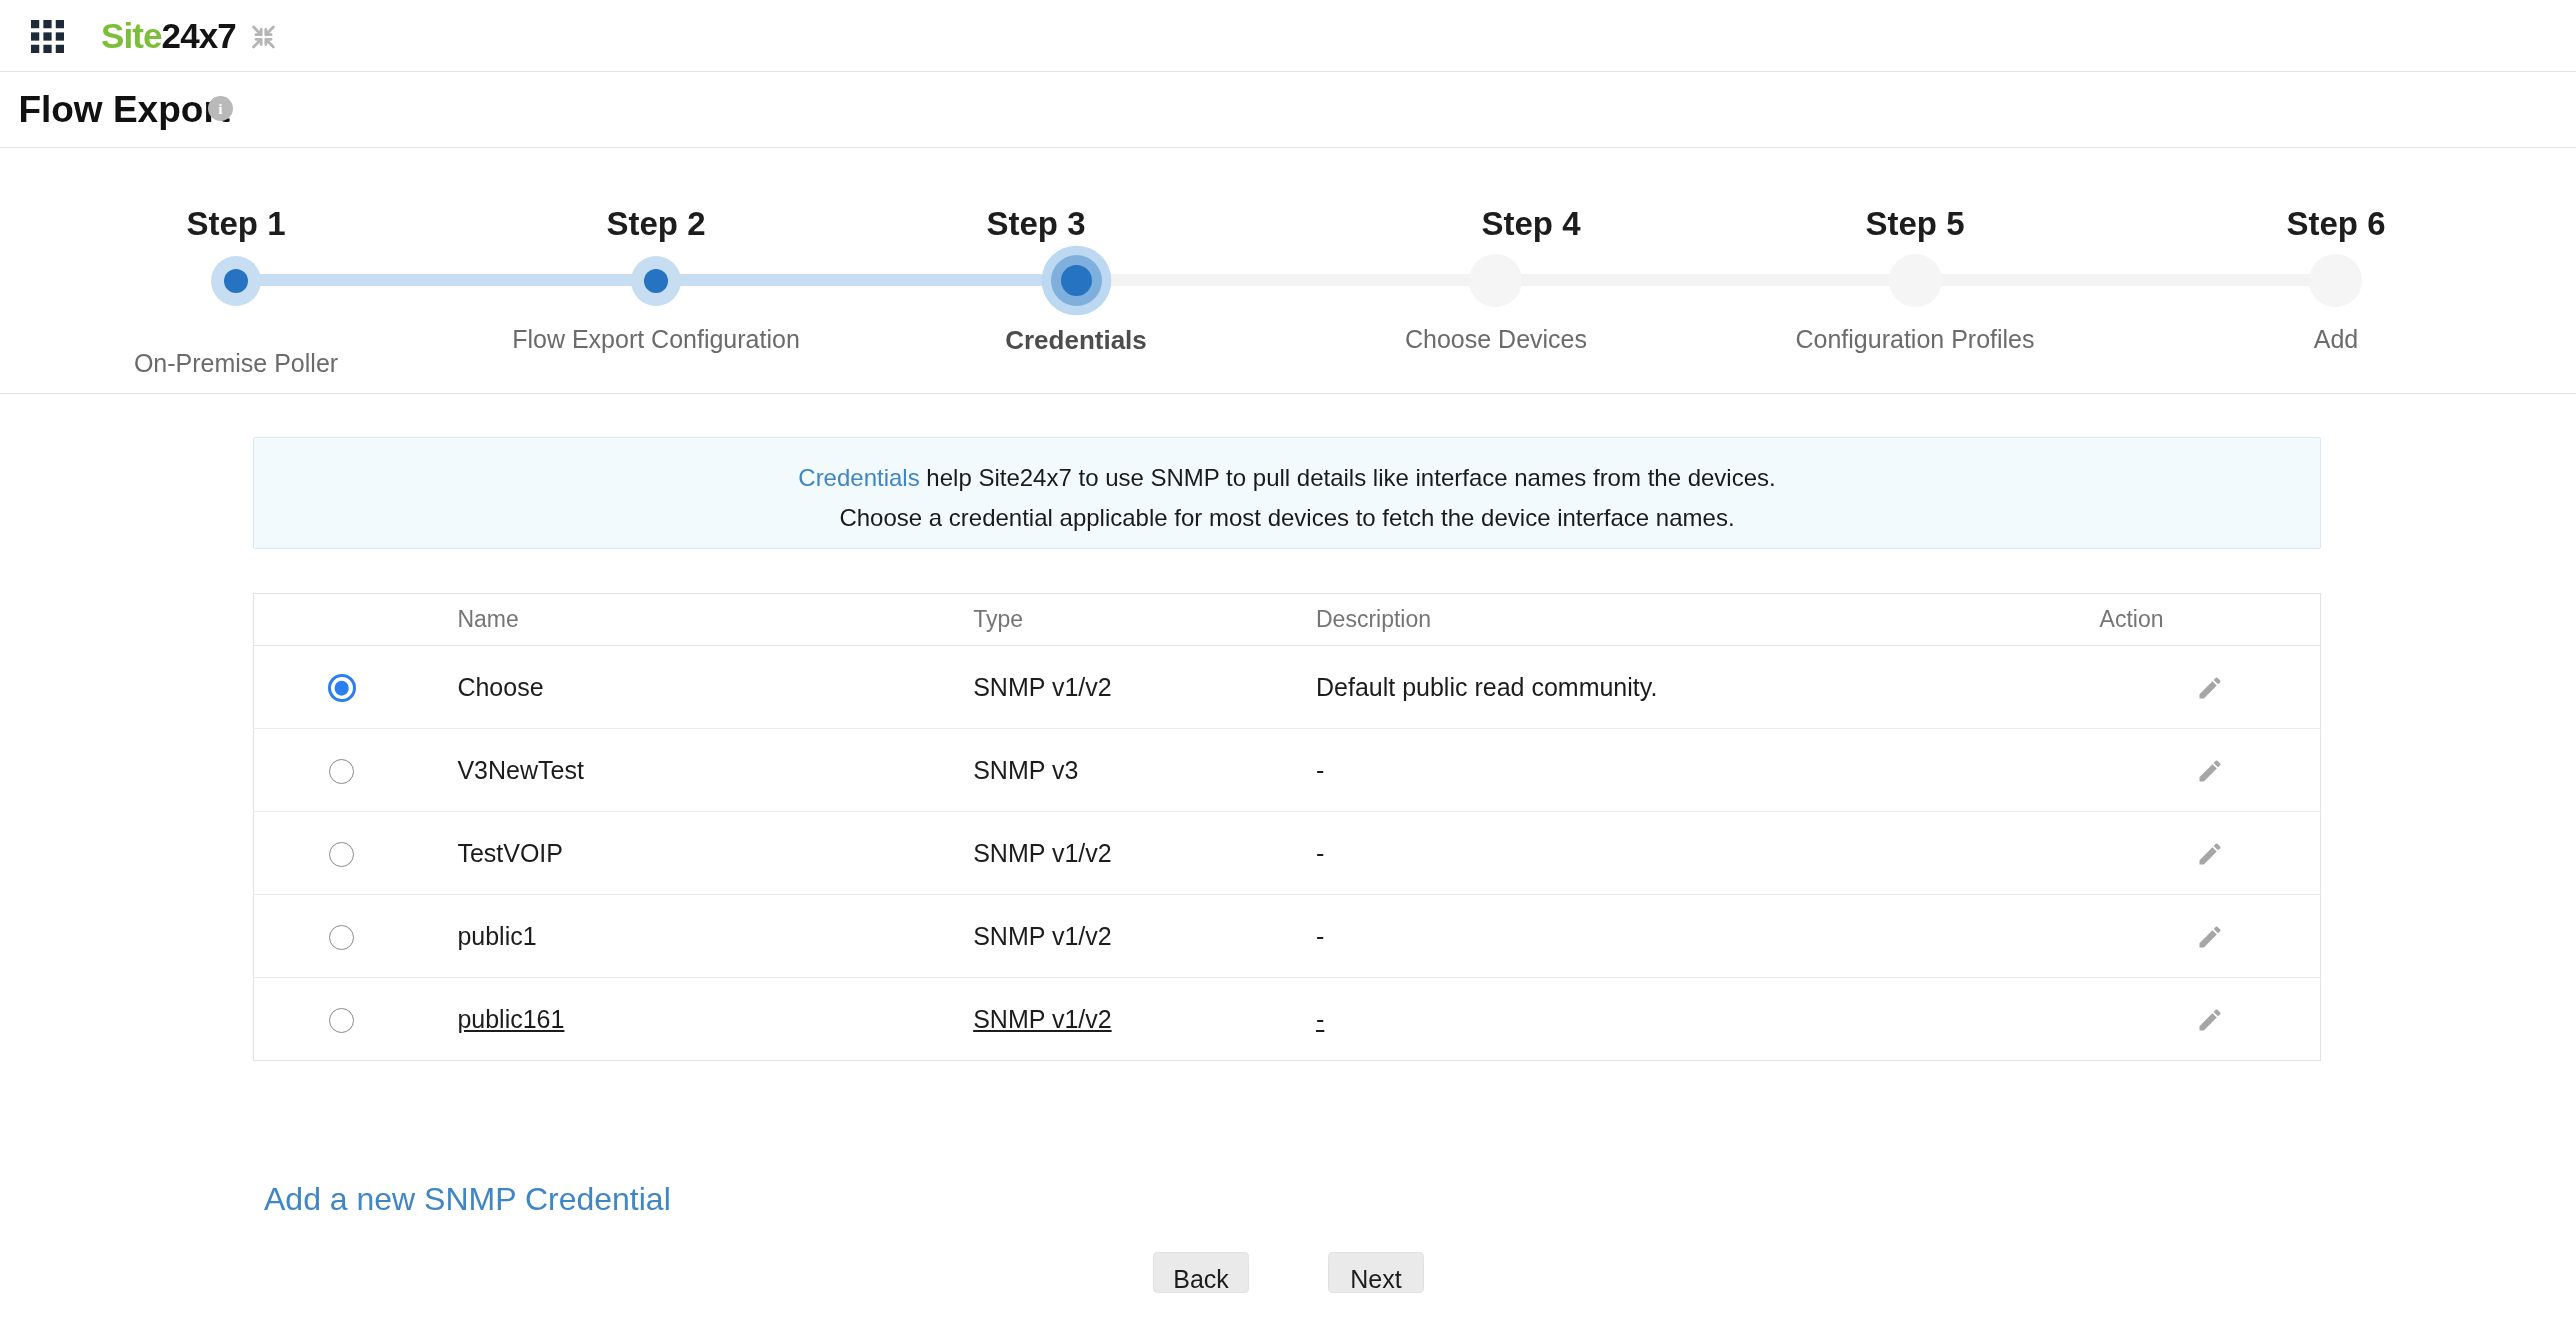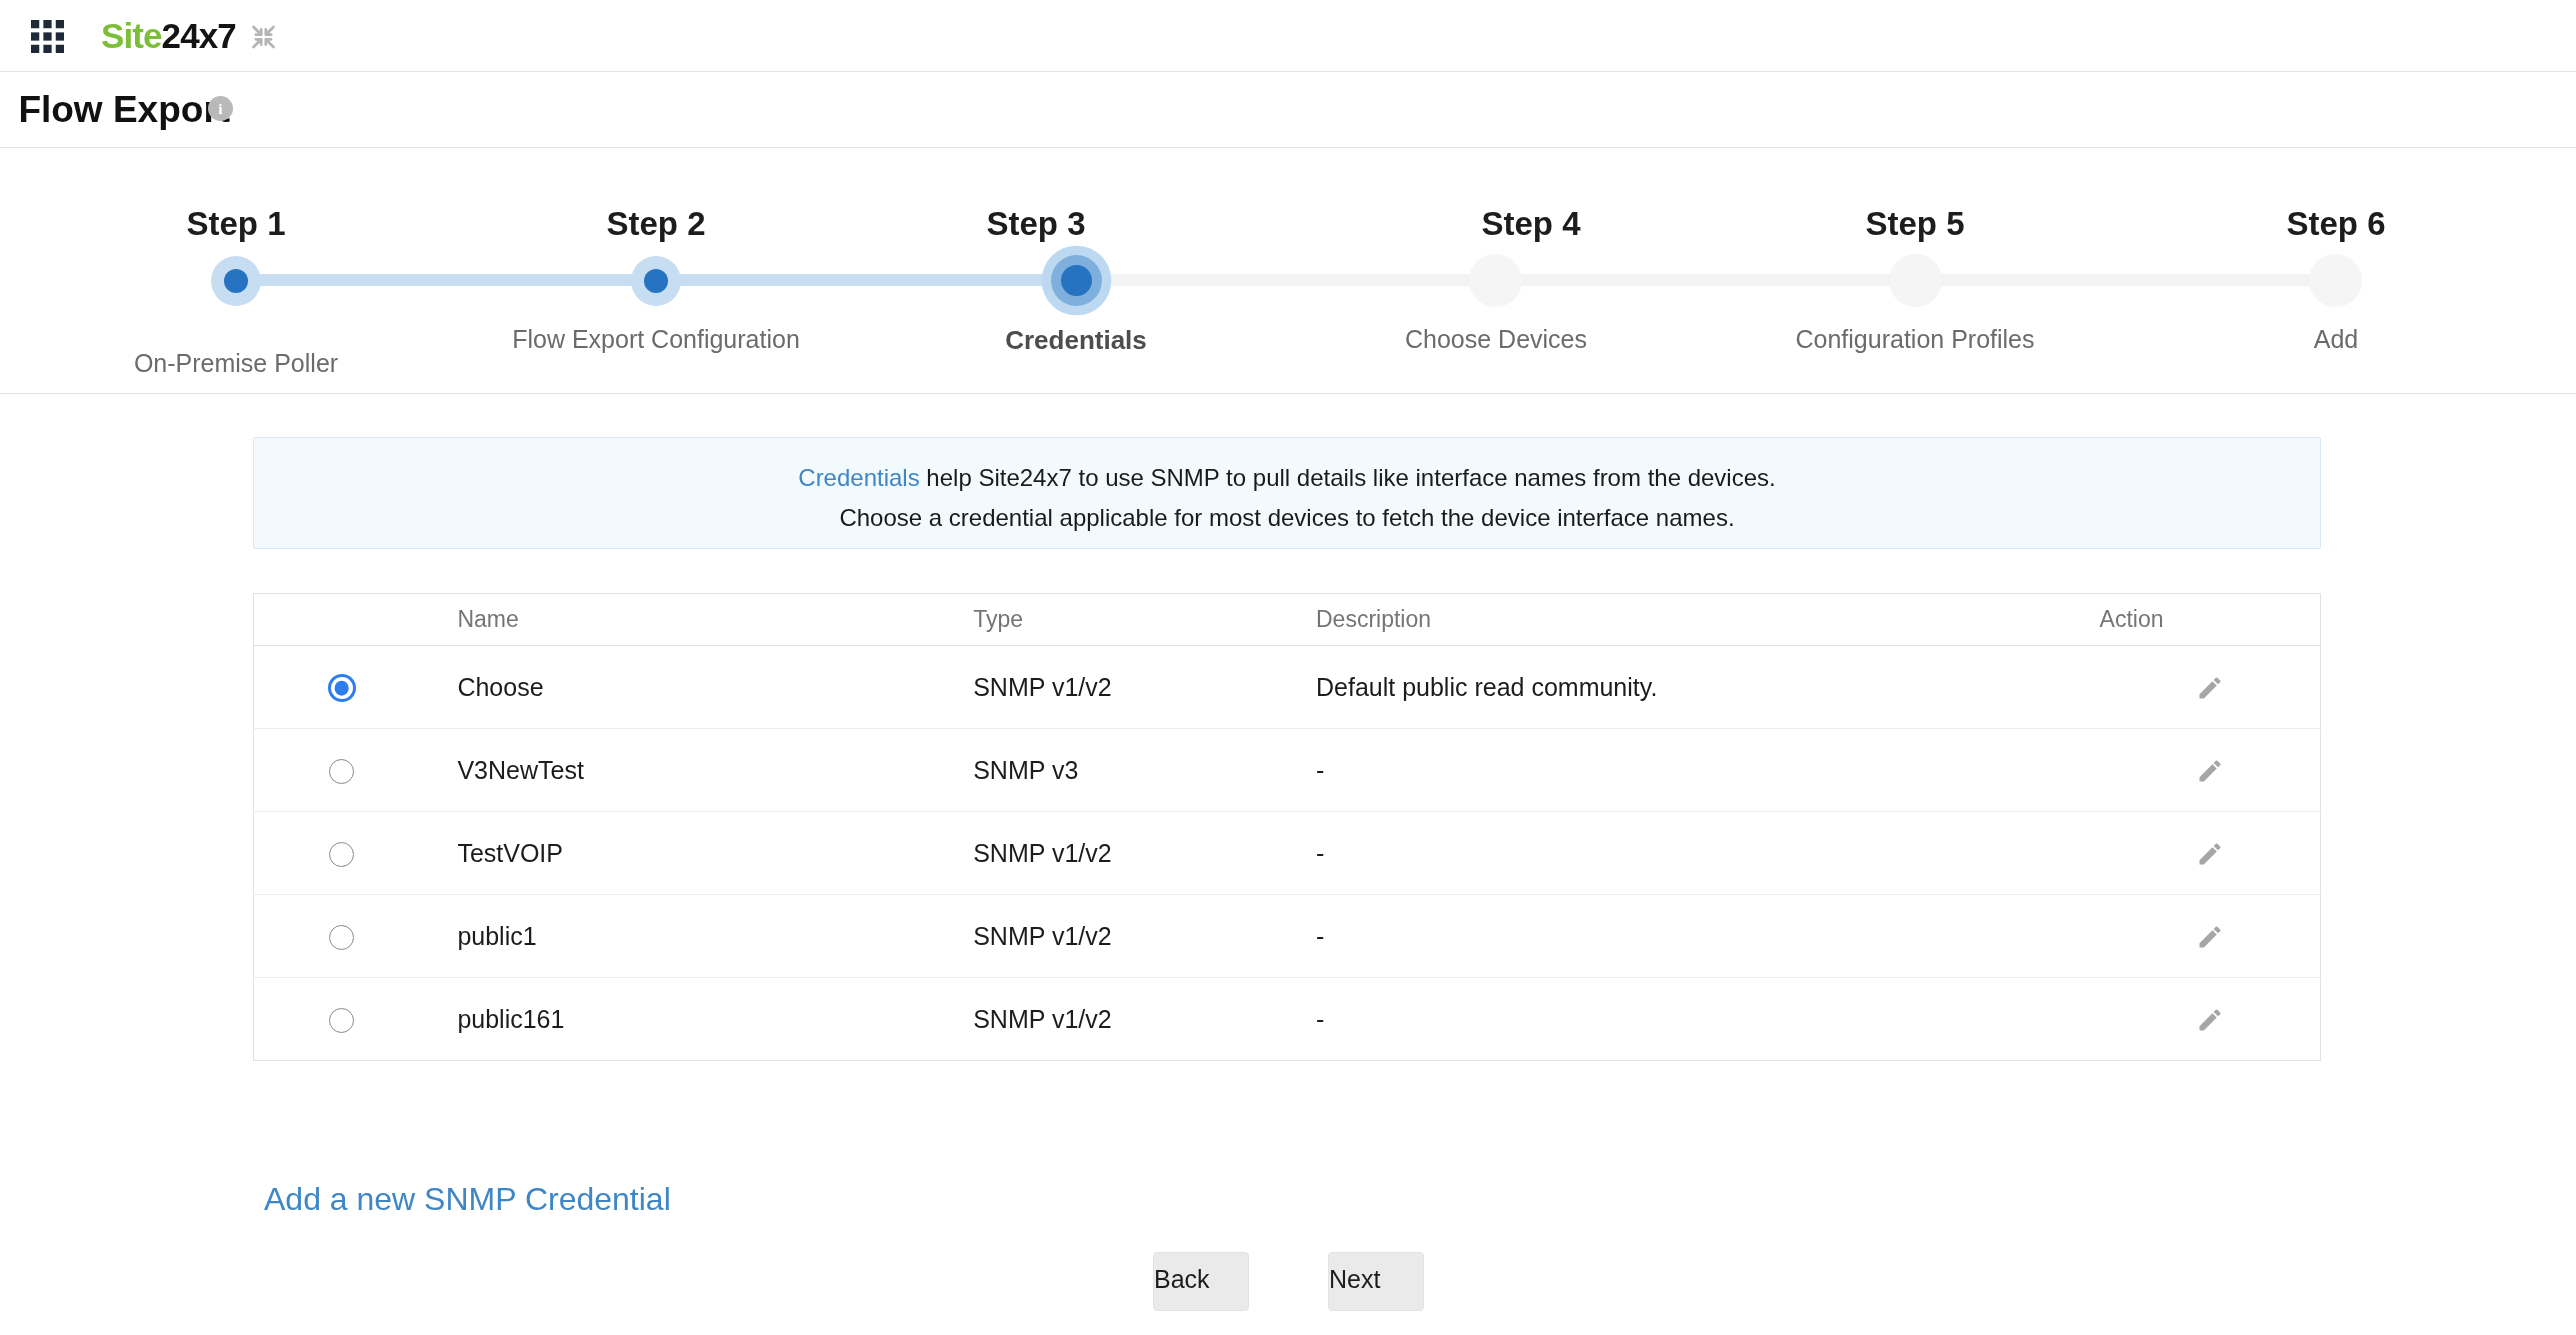--- a/index.html
+++ b/index.html
@@ -53,35 +53,35 @@
   
   .cred-table { position: absolute; left: 253px; top: 593px; width: 2068px;
                 border-collapse: collapse; background: #fff; }
   .cred-table, .cred-table td, .cred-table th { border: 0; }
   .cred-table { border: 0.9px solid #e2e2e2; }
   .cred-table thead th { height: 52px; font-size: 23px; font-weight: 400; color: #757575;
                          text-align: left; padding-left: 28px; border-bottom: 0.9px solid #e2e2e2; }
   .cred-table thead th.action-col { text-align: left; padding-left: 0; }
   .cred-table tbody td { height: 83px; font-size: 25px; color: #1c1c1c;
                          padding-left: 28px; border-bottom: 0.9px solid #ececec; }
-  .cred-table tbody tr:last-child td { border-bottom: 0; }
+  .cred-table tbody tr:last-child td { border-bottom: 0; text-decoration: underline; }
   .cred-table td.radio-cell, .cred-table td.action-cell { padding-left: 0; text-align: center; }
 
   .radio { display: inline-block; width: 25px; height: 25px; border-radius: 50%;
            border: 1.8px solid #8a8a8a; background: #fff; vertical-align: middle; cursor: pointer; position: relative; }
   .radio.selected { width: 28px; height: 28px; border: 3.7px solid #2d7ff0; }
   .radio.selected::after { content: ""; position: absolute; left: 50%; top: 50%; width: 14.7px; height: 14.7px;
                            transform: translate(-50%, -50%); border-radius: 50%; background: #2d7ff0; }
   .pencil { width: 28px; height: 28px; display: inline-block; vertical-align: middle; cursor: pointer; }
 
   
   .add-link { position: absolute; left: 264px; top: 1181px; font-size: 32px; }
-  .btn { position: absolute; top: 1252px; width: 96px; height: 59px;
+  .btn { position: absolute; top: 1252px; width: 96px; height: 41px;
          background: #eaeaea; border: 0.9px solid #e2e2e2; border-radius: 4.6px;
-         font-size: 25px; color: #1d1d1d; line-height: 53px; cursor: pointer;
+         font-size: 25px; color: #1d1d1d; text-align: center; line-height: 53px; cursor: pointer;
          font-family: "Liberation Sans", sans-serif; }
   .btn-back { left: 1153px; }
   .btn-next { left: 1328px; }
 </style>
 </head>
 <body>
 
 <div id="app">
 
   <div class="topbar">

